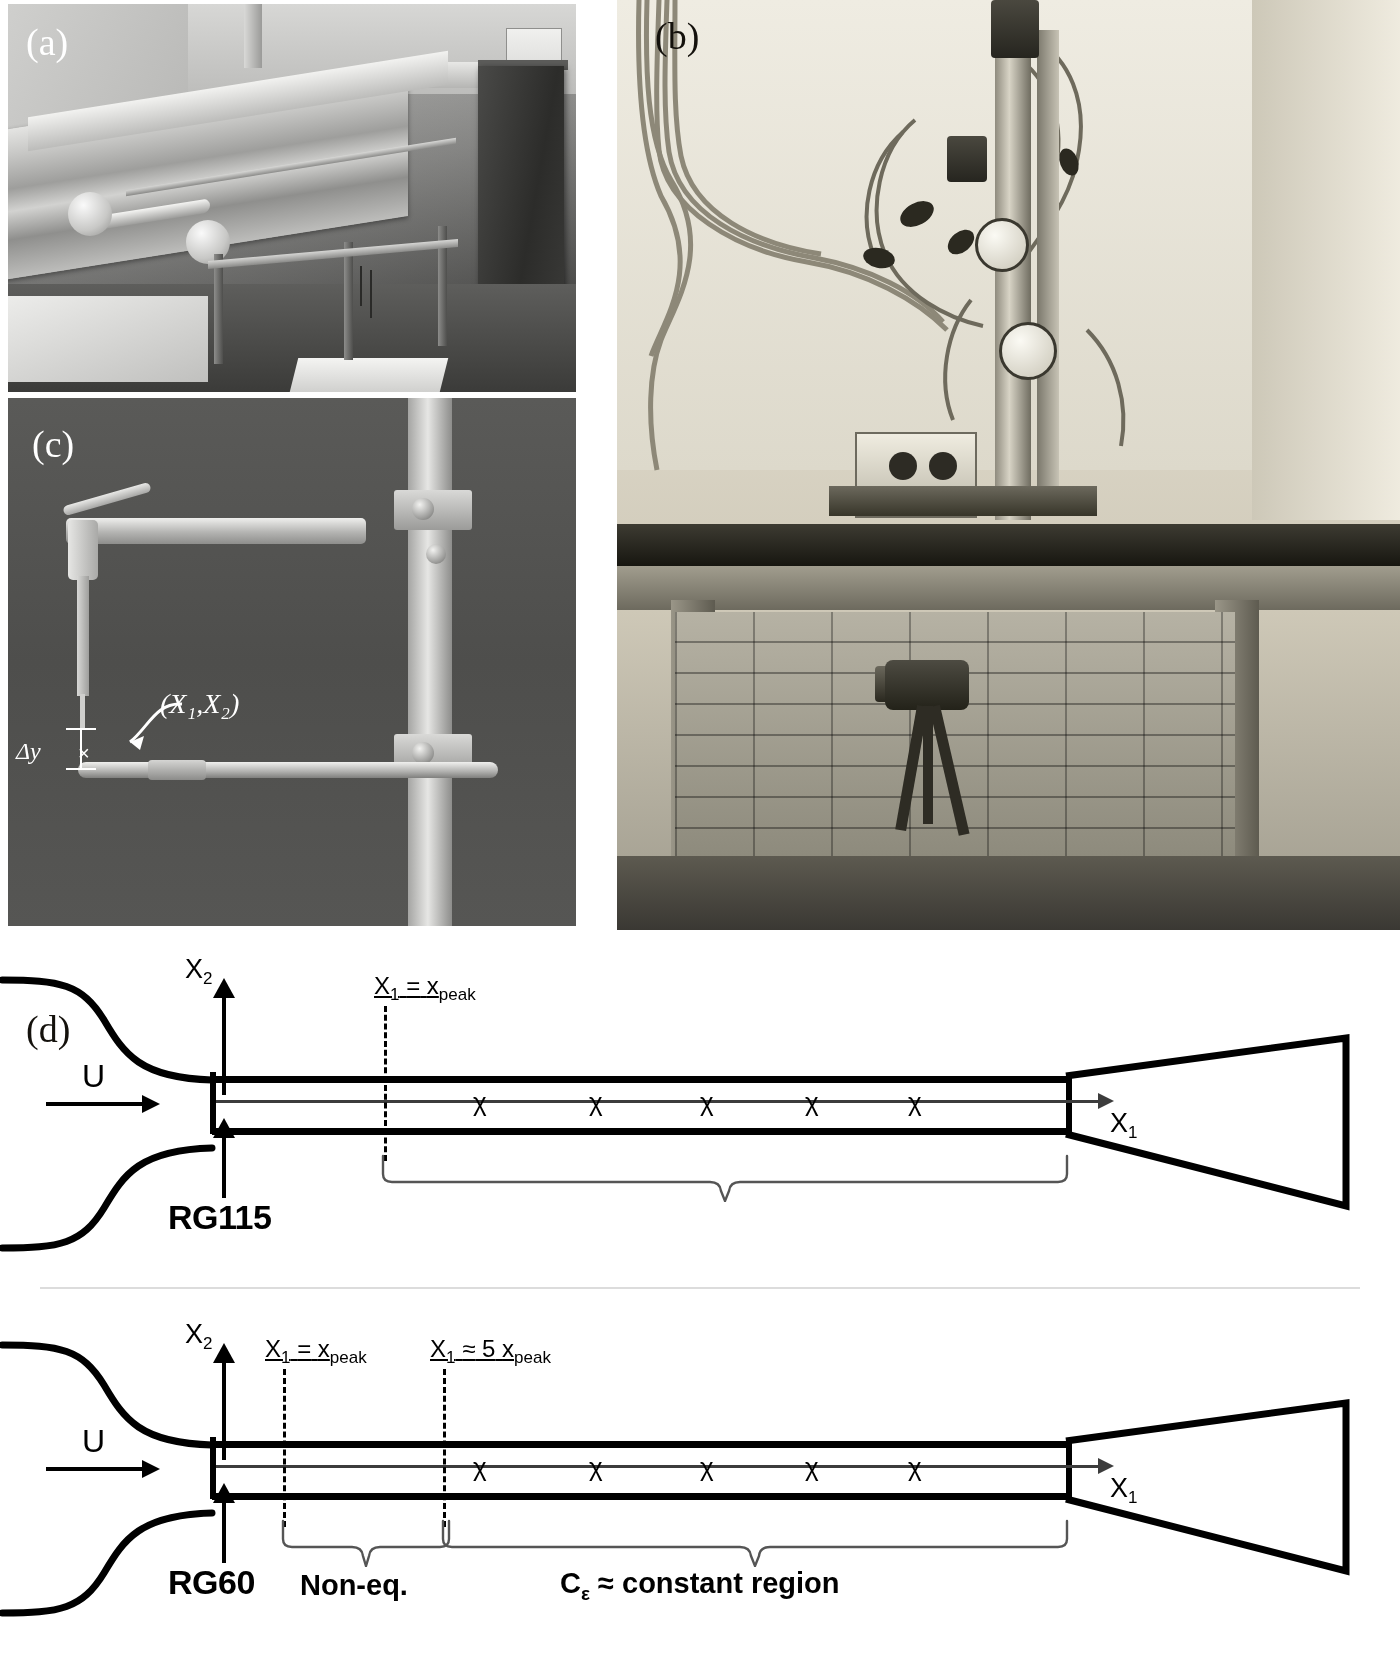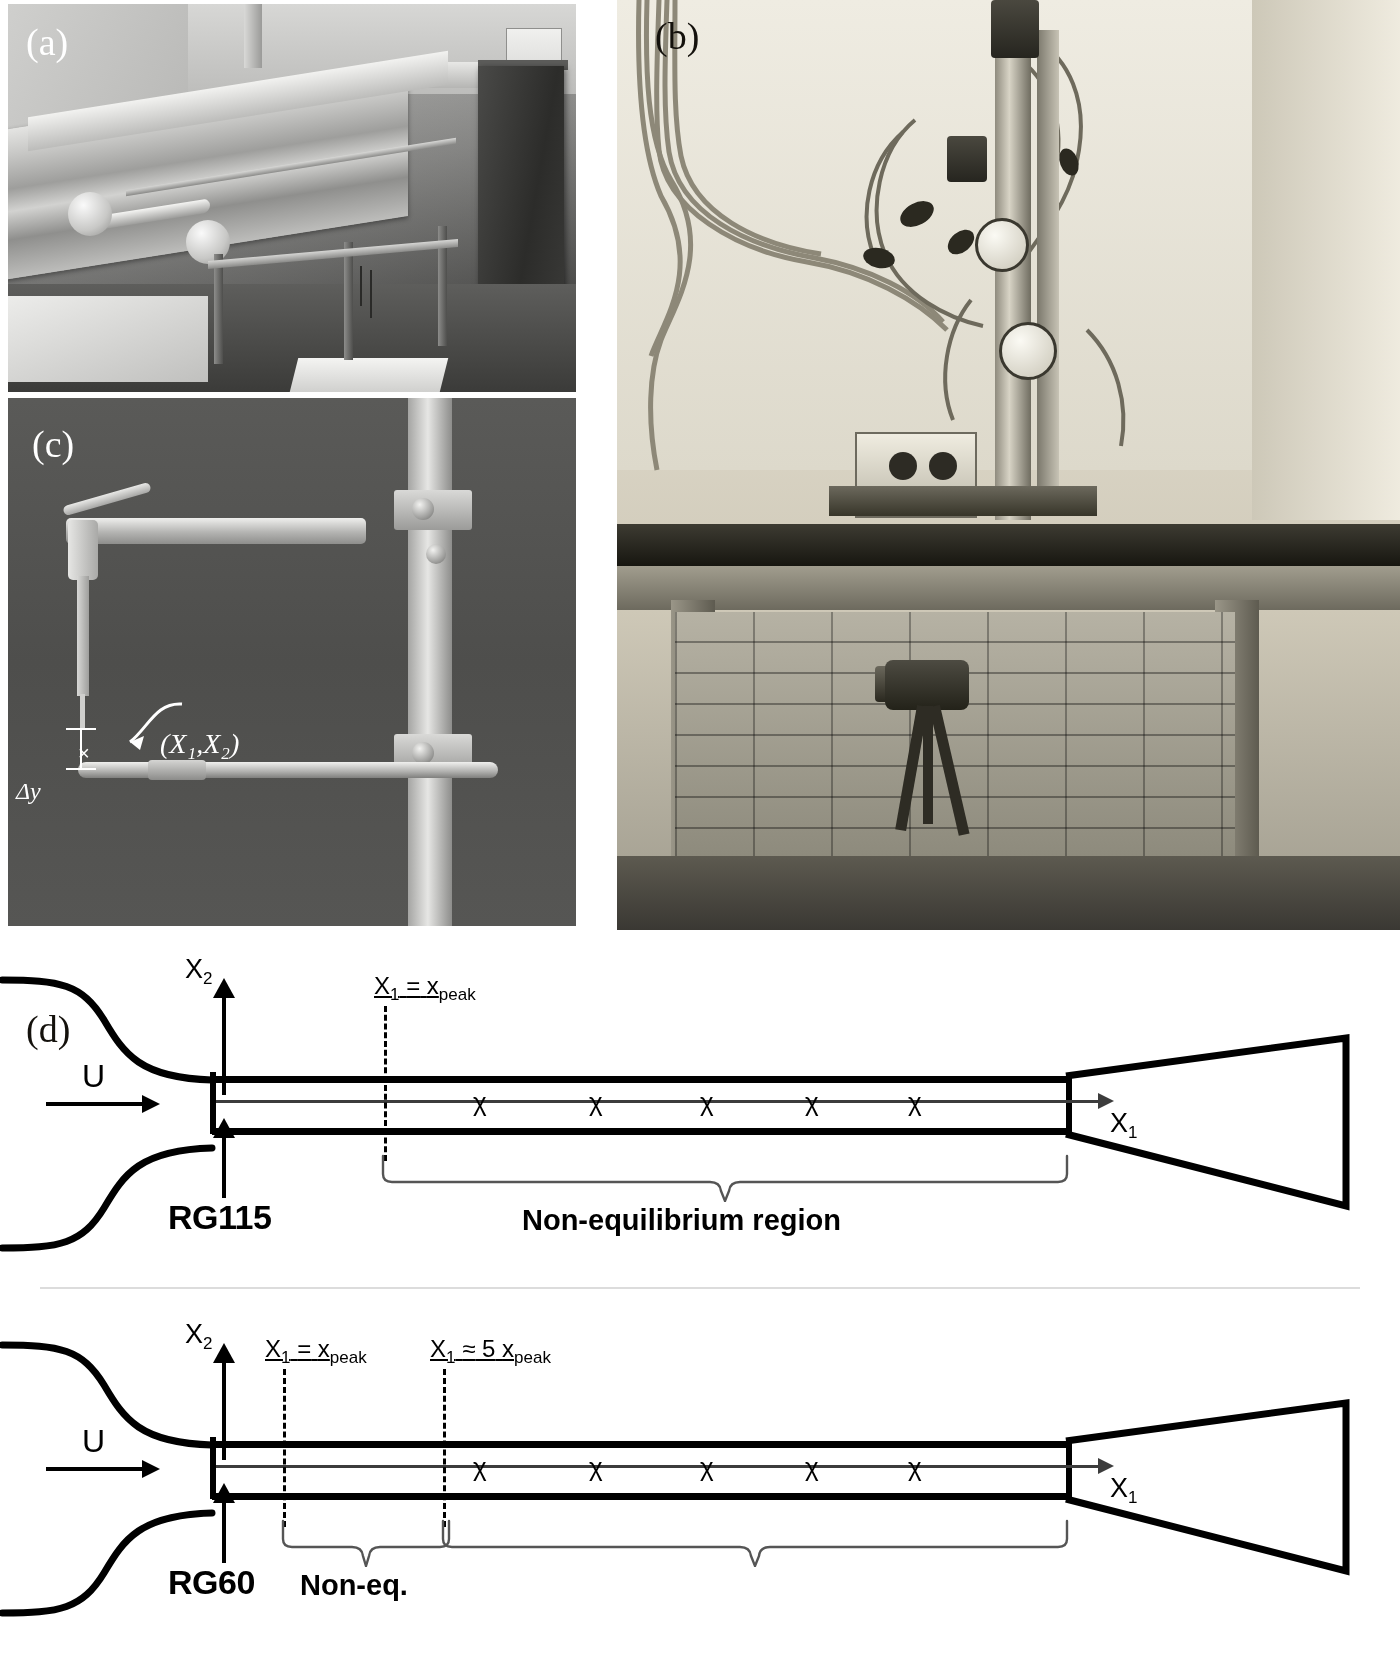--- a/index.html
+++ b/index.html
@@ -107,21 +107,21 @@
     background:linear-gradient(90deg,#e6e6e4,#a9a9a7);}
   .c-probe{position:absolute;left:69px;top:178px;width:12px;height:120px;
     background:linear-gradient(90deg,#d8d8d6,#9e9e9c);}
   .c-tip{position:absolute;left:72px;top:296px;width:5px;height:36px;background:#cfcfcd;}
   .c-tube{position:absolute;left:54px;top:96px;width:90px;height:10px;border-radius:6px;
     background:linear-gradient(180deg,#e9e9e7,#a6a6a4);transform:rotate(-16deg);}
   .c-rod{position:absolute;left:70px;top:364px;width:420px;height:16px;border-radius:8px;
     background:linear-gradient(180deg,#f0f0ee,#b0b0ae 60%,#7f7f7d);}
   .c-collar{position:absolute;left:140px;top:362px;width:58px;height:20px;border-radius:4px;
     background:linear-gradient(180deg,#d5d5d3,#8c8c8a);}
-  .c-label{position:absolute;color:#fff;font-family:"Liberation Serif",serif;margin-top:40px;}
+  .c-label{position:absolute;color:#fff;font-family:"Liberation Serif",serif;}
   .c-xx{position:absolute;color:#fff;font-size:20px;font-family:"Liberation Sans",sans-serif;}
   .c-tick{position:absolute;background:#fff;}
 
   .letter{position:absolute;font-family:"Liberation Serif",serif;font-size:38px;}
   .letter.white{color:#fff;}
   .letter.black{color:#14110c;}
 
   
   #panel-d{position:absolute;left:0;top:935px;width:1400px;height:734px;background:#fff;}
   .sch{position:absolute;left:0;width:1400px;height:350px;}
@@ -307,21 +307,20 @@
 
     <div class="xmark" style="left:473px;top:149px;">χ</div>
     <div class="xmark" style="left:589px;top:149px;">χ</div>
     <div class="xmark" style="left:700px;top:149px;">χ</div>
     <div class="xmark" style="left:805px;top:149px;">χ</div>
     <div class="xmark" style="left:908px;top:149px;">χ</div>
 
     <svg style="position:absolute;left:380px;top:214px;" width="690" height="48" viewBox="0 0 690 48">
       <path d="M3 2 L3 20 Q3 28 12 28 L330 28 Q340 28 341 37 L345 47 L349 37 Q350 28 360 28 L678 28 Q687 28 687 20 L687 2" fill="none" stroke="#555" stroke-width="2.4" stroke-linecap="round"></path>
     </svg>
-    <div class="lbl lbl-region" style="left:522px;top:264px;white-space:nowrap;">Non-equilibrium region</div>
 
     <div class="lbl-name" style="position:absolute;left:168px;top:258px;">RG115</div>
   </div>
 
   <div class="divider"></div>
 
   <div class="sch" id="sch2">
 
     <svg class="contr" style="left:0px;top:30px;" width="250" height="290" viewBox="0 0 250 290">
       <path d="M2 10 C60 10 82 14 104 50 C124 84 140 108 212 110" fill="none" stroke="#000" stroke-width="7" stroke-linecap="round"></path>
@@ -375,16 +374,20 @@
     <div class="xmark" style="left:908px;top:149px;">χ</div>
 
     <svg style="position:absolute;left:280px;top:214px;" width="172" height="48" viewBox="0 0 172 48">
       <path d="M3 2 L3 20 Q3 28 12 28 L72 28 Q82 28 83 37 L86 47 L89 37 Q90 28 100 28 L160 28 Q169 28 169 20 L169 2" fill="none" stroke="#555" stroke-width="2.4" stroke-linecap="round"></path>
     </svg>
     <div class="lbl lbl-region" style="left:300px;top:264px;white-space:nowrap;">Non-eq.</div>
 
     <svg style="position:absolute;left:440px;top:214px;" width="630" height="48" viewBox="0 0 630 48">
       <path d="M3 2 L3 20 Q3 28 12 28 L300 28 Q310 28 311 37 L315 47 L319 37 Q320 28 330 28 L618 28 Q627 28 627 20 L627 2" fill="none" stroke="#555" stroke-width="2.4" stroke-linecap="round"></path>
     </svg>
+    <div class="lbl lbl-region" style="left:560px;top:262px;white-space:nowrap;">
+      <span>C</span><span style="font-size:19px;vertical-align:sub;">ε</span>
+      <span>≈ constant region</span>
+    </div>
 
     <div class="lbl-name" style="position:absolute;left:168px;top:258px;">RG60</div>
   </div>
 </div>
 
 </body></html>

